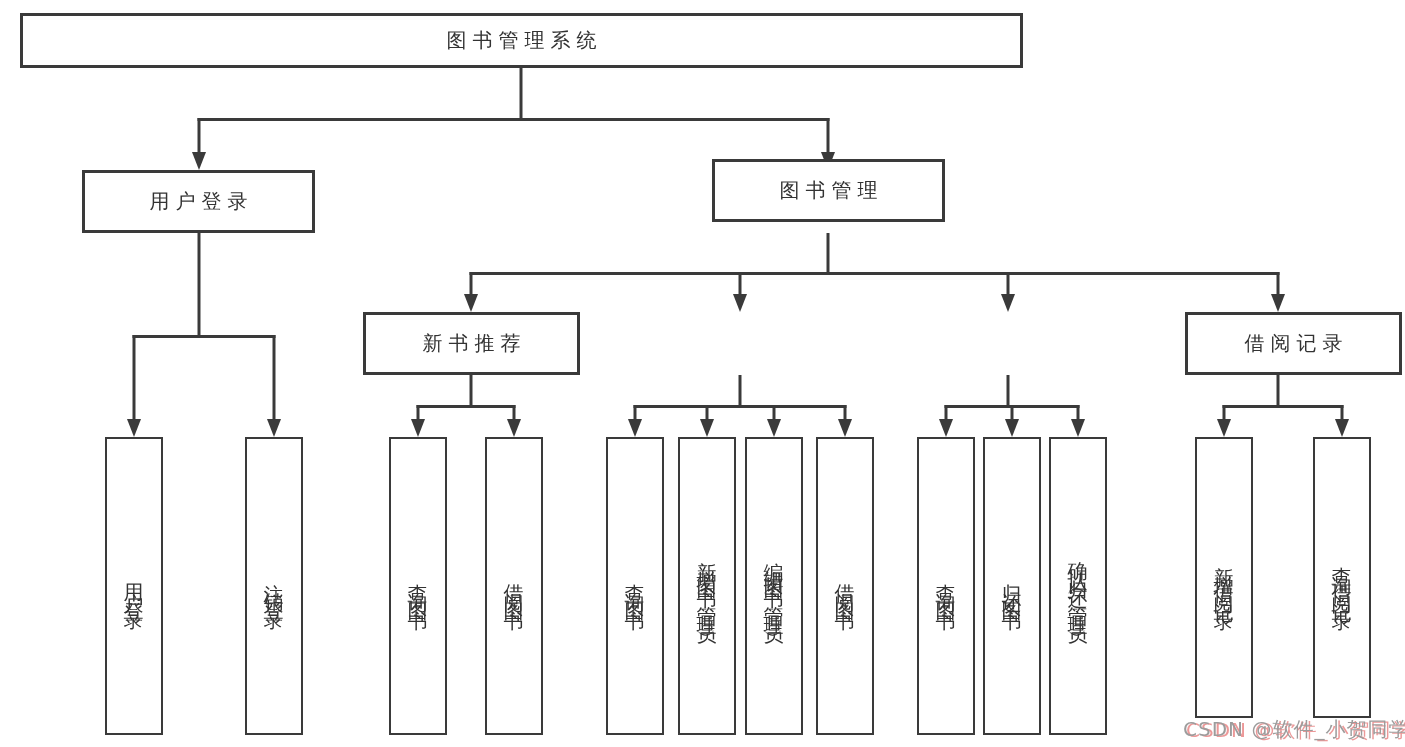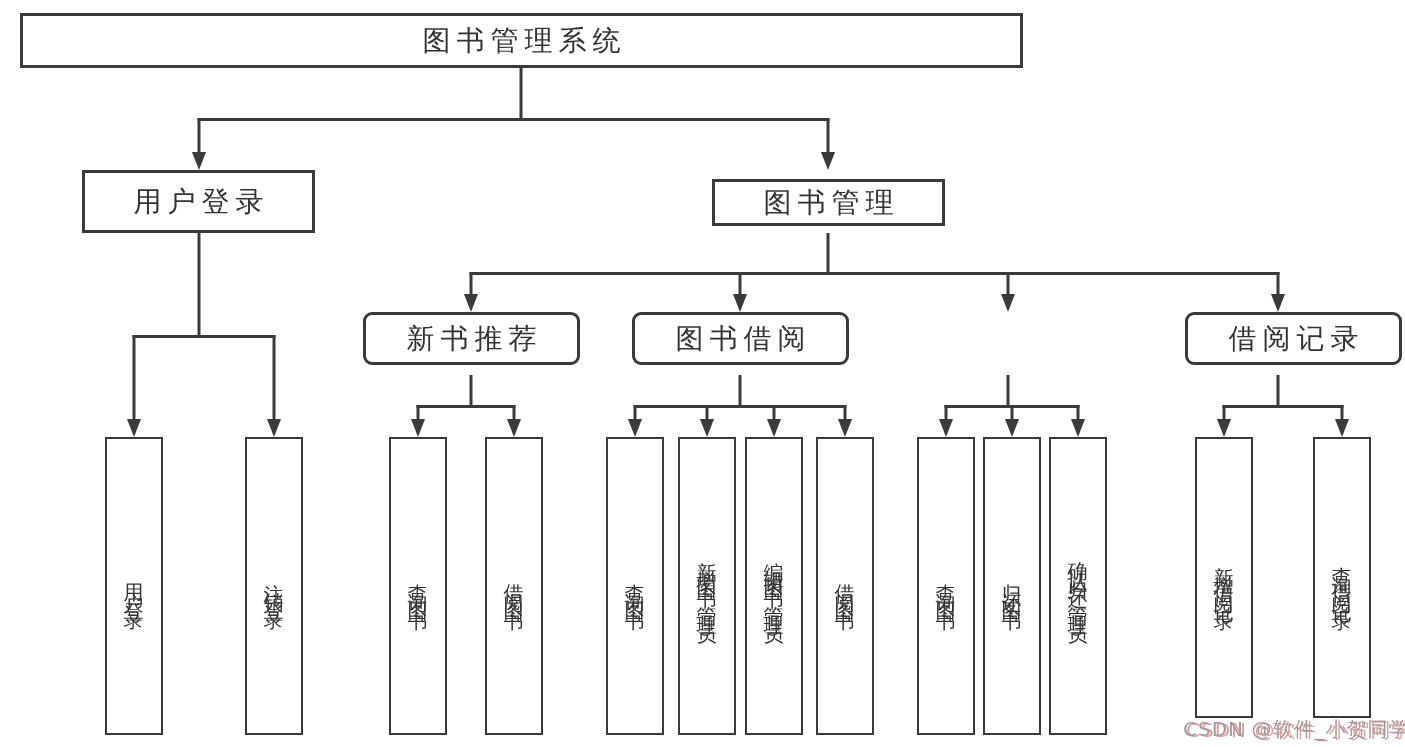--- a/index.html
+++ b/index.html
@@ -18,21 +18,21 @@
   }
   .box {
     position: absolute;
     box-sizing: border-box;
     background: #ffffff;
     border: 3px solid #3a3a3a;
     color: #333333;
     display: flex;
     align-items: center;
     justify-content: center;
-    font-size: 28px;
+    font-size: 20px;
     letter-spacing: 6px;
     text-indent: 6px;
     white-space: nowrap;
   }
   .vbox {
     position: absolute;
     box-sizing: border-box;
     background: #ffffff;
     border: 2px solid #3a3a3a;
     color: #333333;
@@ -42,23 +42,23 @@
     font-size: 20px;
     writing-mode: vertical-rl;
     text-orientation: mixed;
     letter-spacing: 9px;
     line-height: 1;
   }
   
   .n-root    { left: 20px;   top: 13px;  width: 1003px; height: 55px; }
   
   .n-ulogin  { left: 82px;   top: 170px; width: 233px;  height: 63px; }
-  .n-bmgmt   { left: 712px;  top: 179px; width: 233px;  height: 47px; }
+  .n-bmgmt   { left: 712px;  top: 159px; width: 233px;  height: 63px; }
   
-  .n-l3      { top: 312px;   width: 217px; height: 53px; border-radius: 9px; }
+  .n-l3      { top: 312px;   width: 217px; height: 63px; }
   .n-newb    { left: 363px; }
   .n-borrow  { left: 632px; }
   .n-curr    { left: 900px; }
   .n-rec     { left: 1171px; margin-left: 14px; }
   
   .leaf      { top: 437px; width: 58px; height: 298px; }
   .leaf-sh   { top: 437px; width: 58px; height: 281px; }
   .lf-1  { left: 105px; }
   .lf-2  { left: 245px; }
   .lf-3  { left: 389px; }
@@ -156,21 +156,20 @@
       <polygon points="1342,437 1335,419 1349,419"></polygon>
     </g>
   </svg>
 
   <div class="box n-root">图书管理系统</div>
 
   <div class="box n-ulogin">用户登录</div>
   <div class="box n-bmgmt">图书管理</div>
 
   <div class="box n-l3 n-newb">新书推荐</div>
-  <div class="box n-l3 n-borrow">图书借阅</div>
   <div class="box n-l3 n-rec">借阅记录</div>
 
   <div class="vbox leaf lf-1">用户登录</div>
   <div class="vbox leaf lf-2">注销登录</div>
 
   <div class="vbox leaf lf-3">查询图书</div>
   <div class="vbox leaf lf-4">借阅图书</div>
 
   <div class="vbox leaf lf-5">查询图书</div>
   <div class="vbox leaf lf-6">新增图书（管理员）</div>

